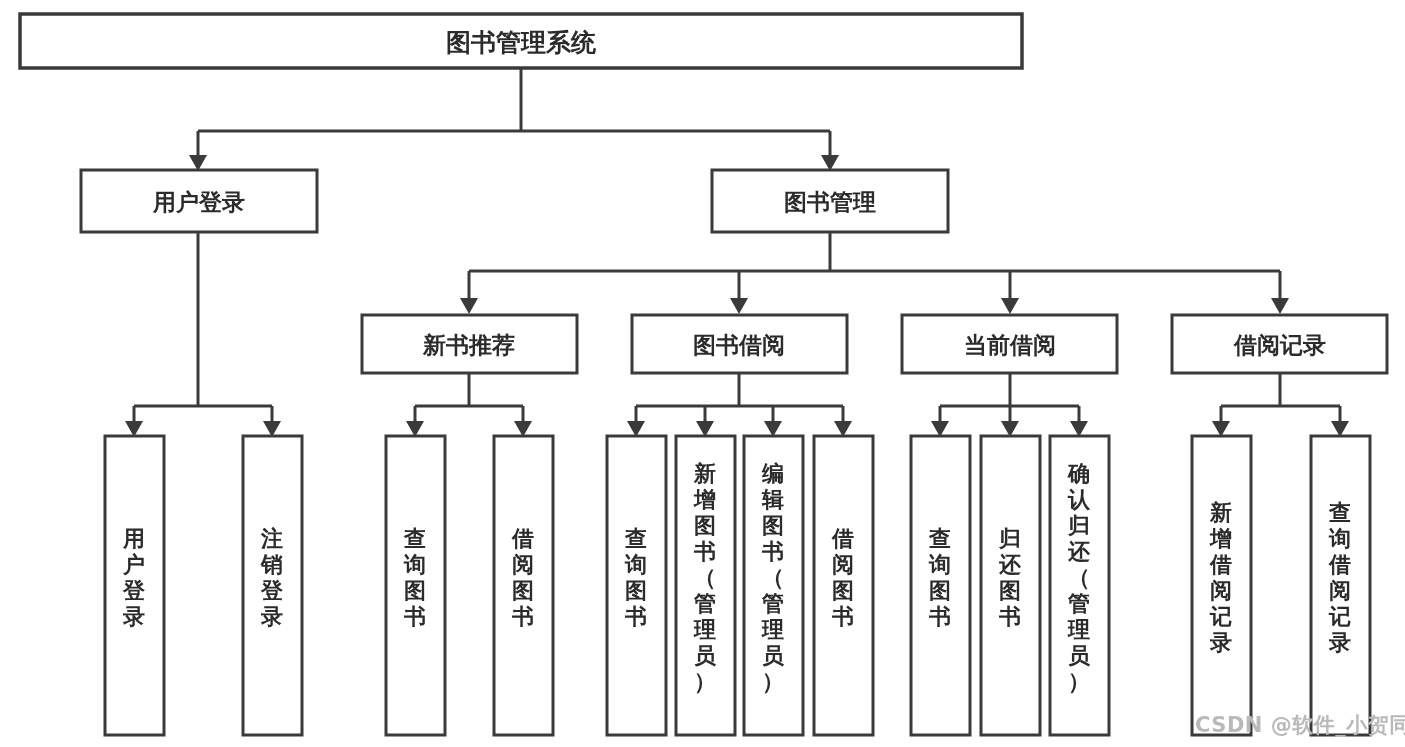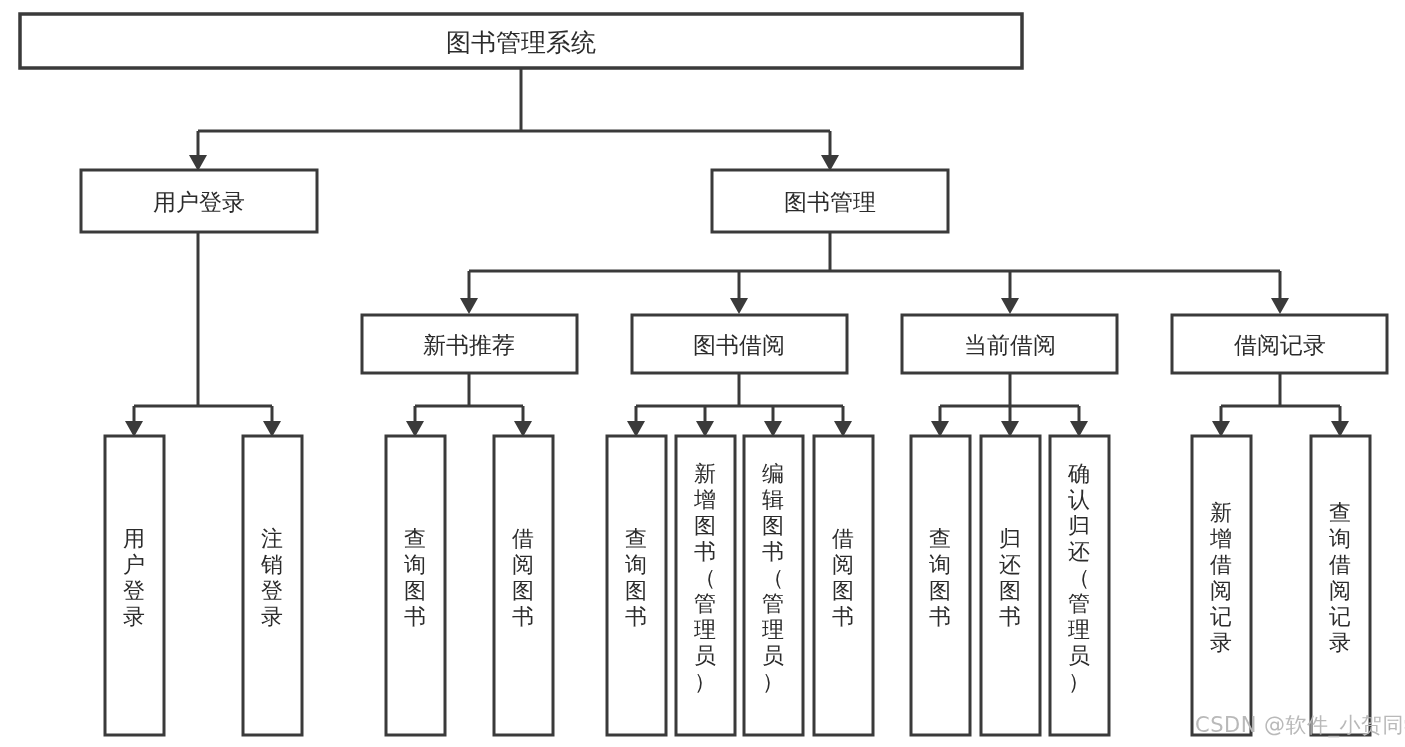--- a/index.html
+++ b/index.html
@@ -12,20 +12,21 @@
     width: 1405px;
     height: 747px;
     font-family: "DejaVu Sans", "Liberation Sans", sans-serif;
     overflow: hidden;
     position: relative;
   }
   #diagram-root {
     position: relative;
     width: 1405px;
     height: 747px;
+    font-weight: bold;
   }
   svg.diagram-canvas {
     display: block;
     width: 1405px;
     height: 747px;
   }
   .node-box {
     fill: #ffffff;
     stroke: #3a3a3a;
     stroke-width: 3;

